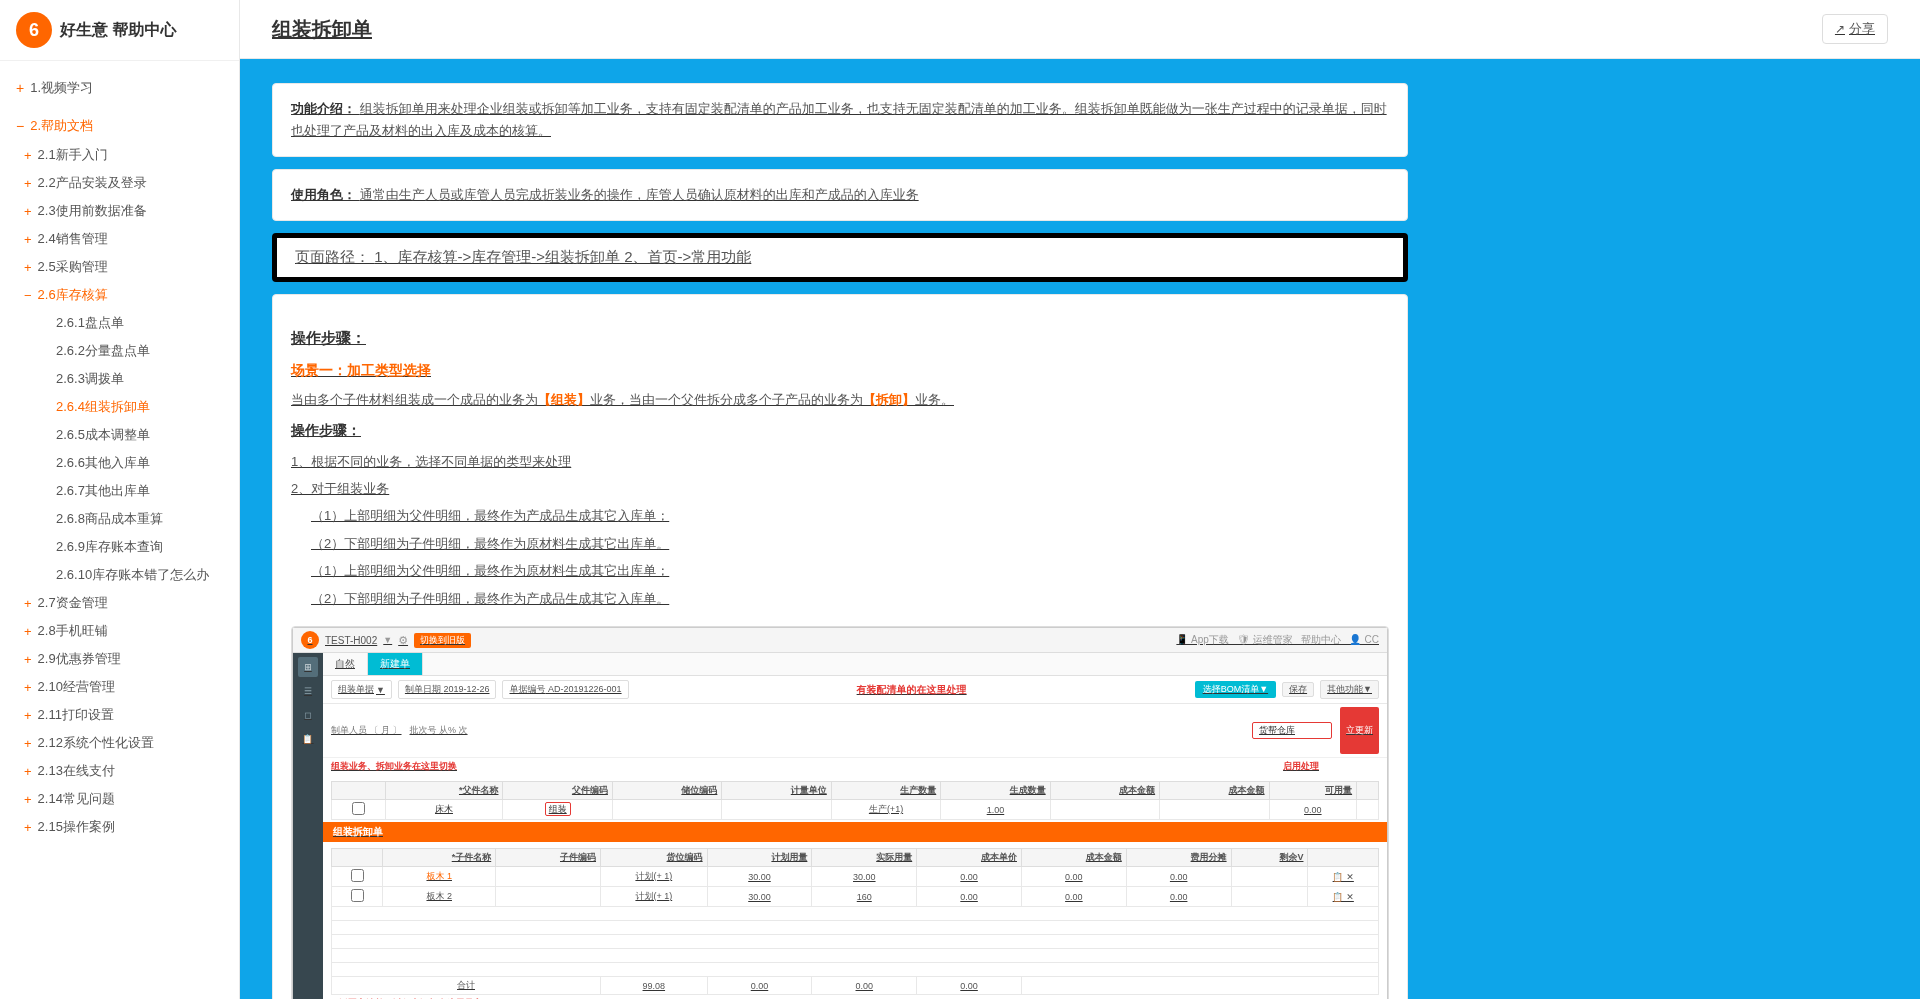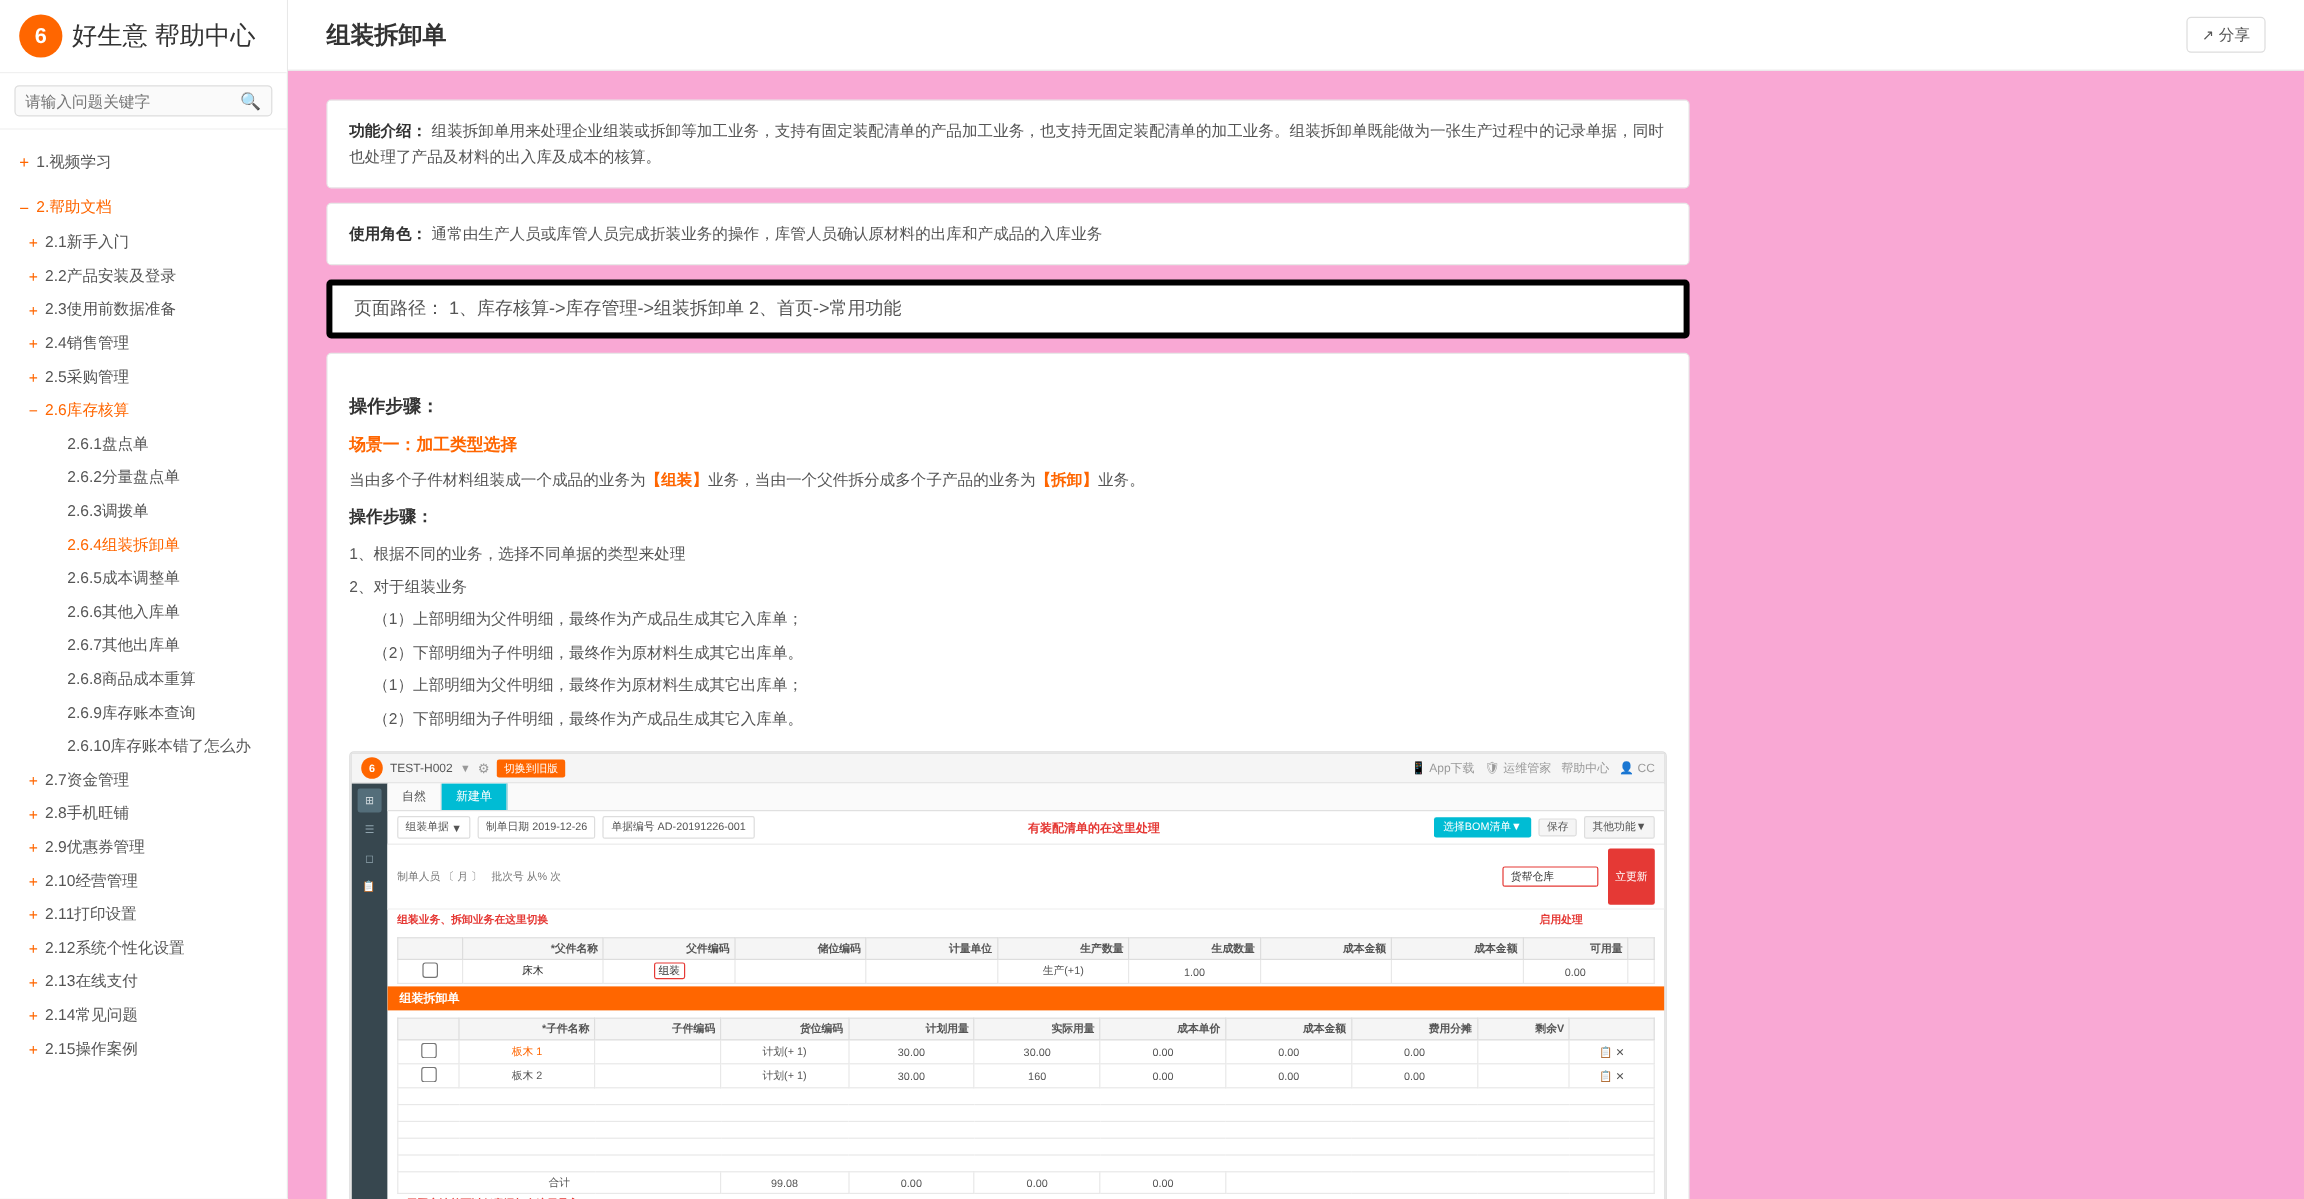--- a/index.html
+++ b/index.html
@@ -25,21 +25,21 @@
     }
     .logo-circle {
       width: 36px; height: 36px;
       background: #f60;
       border-radius: 50%;
       display: flex; align-items: center; justify-content: center;
       color: #fff; font-size: 18px; font-weight: bold;
       margin-right: 8px;
       flex-shrink: 0;
     }
-    .logo-text { font-size: 21px; font-weight: normal; color: #333; }
+    .logo-text { font-size: 16px; font-weight: bold; color: #333; }
     .search-box {
       padding: 10px 12px;
       border-bottom: 1px solid #f0f0f0;
     }
     .search-input-wrapper {
       display: flex;
       align-items: center;
       border: 1px solid #ddd;
       border-radius: 4px;
       padding: 4px 8px;
@@ -86,21 +86,22 @@
       cursor: pointer;
       font-size: 13px;
       color: #555;
     }
     .nav-item.active { color: #f60; }
 
     
     .main {
       flex: 1;
       overflow-y: auto;
-      background: #f9a8d4;
+      background: #0ea5e9;
+      text-decoration: underline;
     }
     .main-header {
       display: flex;
       align-items: center;
       justify-content: space-between;
       padding: 14px 32px;
       background: #fff;
       border-bottom: 1px solid #e8e8e8;
     }
     .page-title { font-size: 20px; font-weight: bold; color: #333; }
@@ -189,26 +190,20 @@
   </style>
 </head>
 <body>
 
 <div class="sidebar">
   <div class="sidebar-logo">
     <div class="logo-circle">
       <span>6</span>
     </div>
     <span class="logo-text">好生意 帮助中心</span>
-  </div>
-  <div class="search-box">
-    <div class="search-input-wrapper">
-      <input class="search-input" type="text" placeholder="请输入问题关键字" style="">
-      <span class="search-icon">🔍</span>
-    </div>
   </div>
   <div class="nav-list">
 
     <div class="nav-section">
       <div class="nav-section-title">
         <span class="plus">+</span>
         <span>1.视频学习</span>
       </div>
     </div>
 

